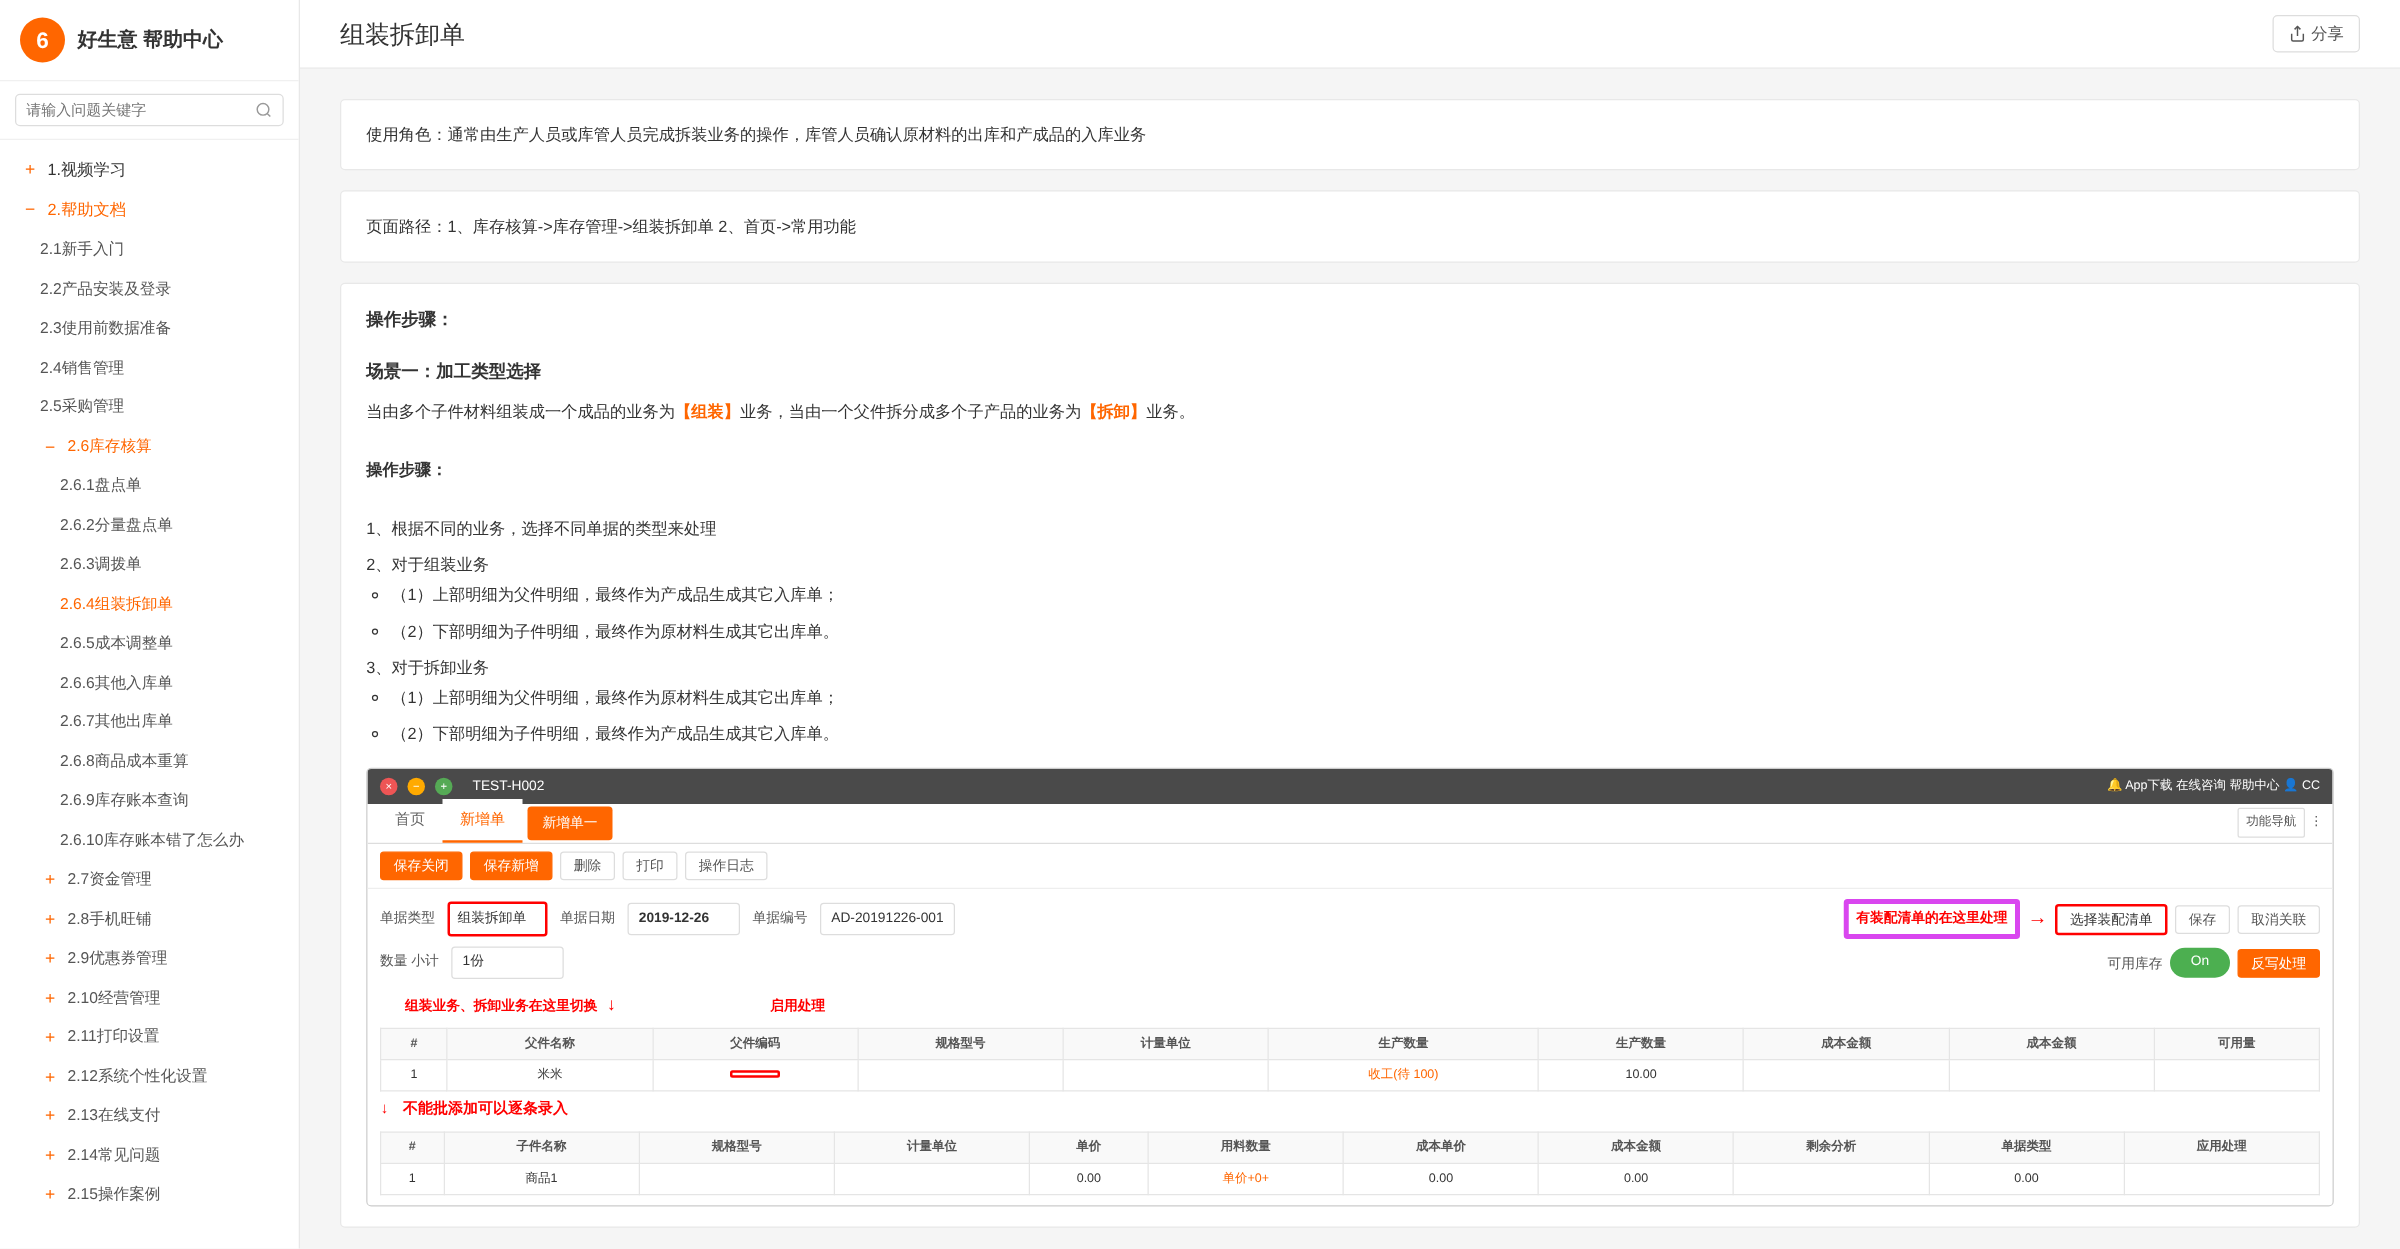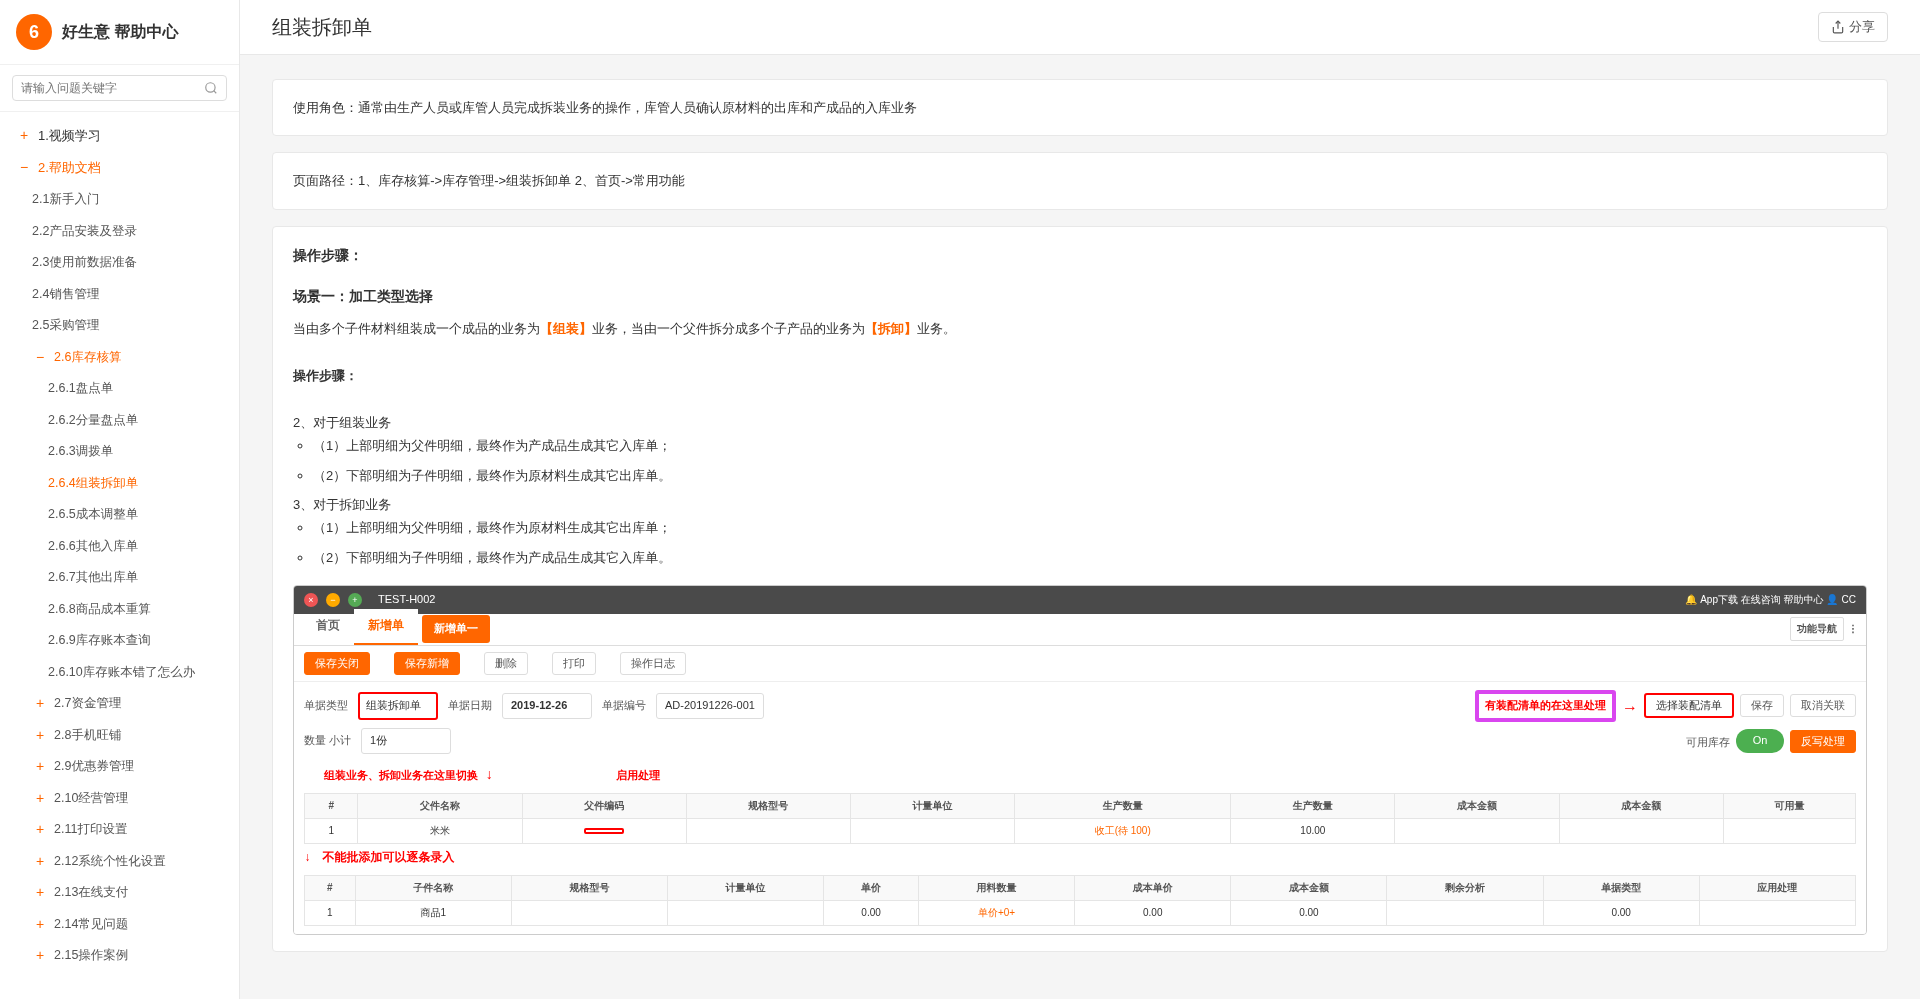--- a/index.html
+++ b/index.html
@@ -173,21 +173,20 @@
       font-size: 11px;
       gap: 8px;
     }
     .ss-tabs {
       display: flex;
       background: #fff;
       border-bottom: 1px solid #ddd;
       padding: 0 8px;
       height: 32px;
       align-items: flex-end;
-      font-weight: bold;
     }
     .ss-tab {
       padding: 6px 14px;
       font-size: 12px;
       color: #666;
       cursor: pointer;
       border-bottom: 2px solid transparent;
     }
     .ss-tab.active {
       color: #f60;
@@ -202,21 +201,21 @@
       font-size: 11px;
       margin-left: 4px;
       margin-bottom: 2px;
     }
     .ss-toolbar {
       background: #fff;
       border-bottom: 1px solid #eee;
       padding: 6px 10px;
       display: flex;
       align-items: center;
-      gap: 24px;
+      gap: 6px;
       flex-wrap: wrap;
     }
     .ss-btn {
       border: 1px solid #ddd;
       border-radius: 3px;
       padding: 3px 10px;
       font-size: 11px;
       cursor: pointer;
       background: #fff;
       color: #555;
@@ -412,20 +411,21 @@
     <div class="content-card">
       <div class="section-title">操作步骤：</div>
       <div class="scene-title">场景一：加工类型选择</div>
       <p>
         当由多个子件材料组装成一个成品的业务为<span style="color:#f60;font-weight:bold;">【组装】</span>业务，当由一个父件拆分成多个子产品的业务为<span style="color:#f60;font-weight:bold;">【拆卸】</span>业务。
       </p>
       <br>
       <div class="bold">操作步骤：</div>
       <br>
       <ul class="step-list">
+        <li>1、根据不同的业务，选择不同单据的类型来处理</li>
         <li>
           <span>2、对于组装业务</span>
           <ul class="sub-step">
             <li class="sub-step-item">（1）上部明细为父件明细，最终作为产成品生成其它入库单；</li>
             <li class="sub-step-item">（2）下部明细为子件明细，最终作为原材料生成其它出库单。</li>
           </ul>
         </li>
         <li>
           <span>3、对于拆卸业务</span>
           <ul class="sub-step">

